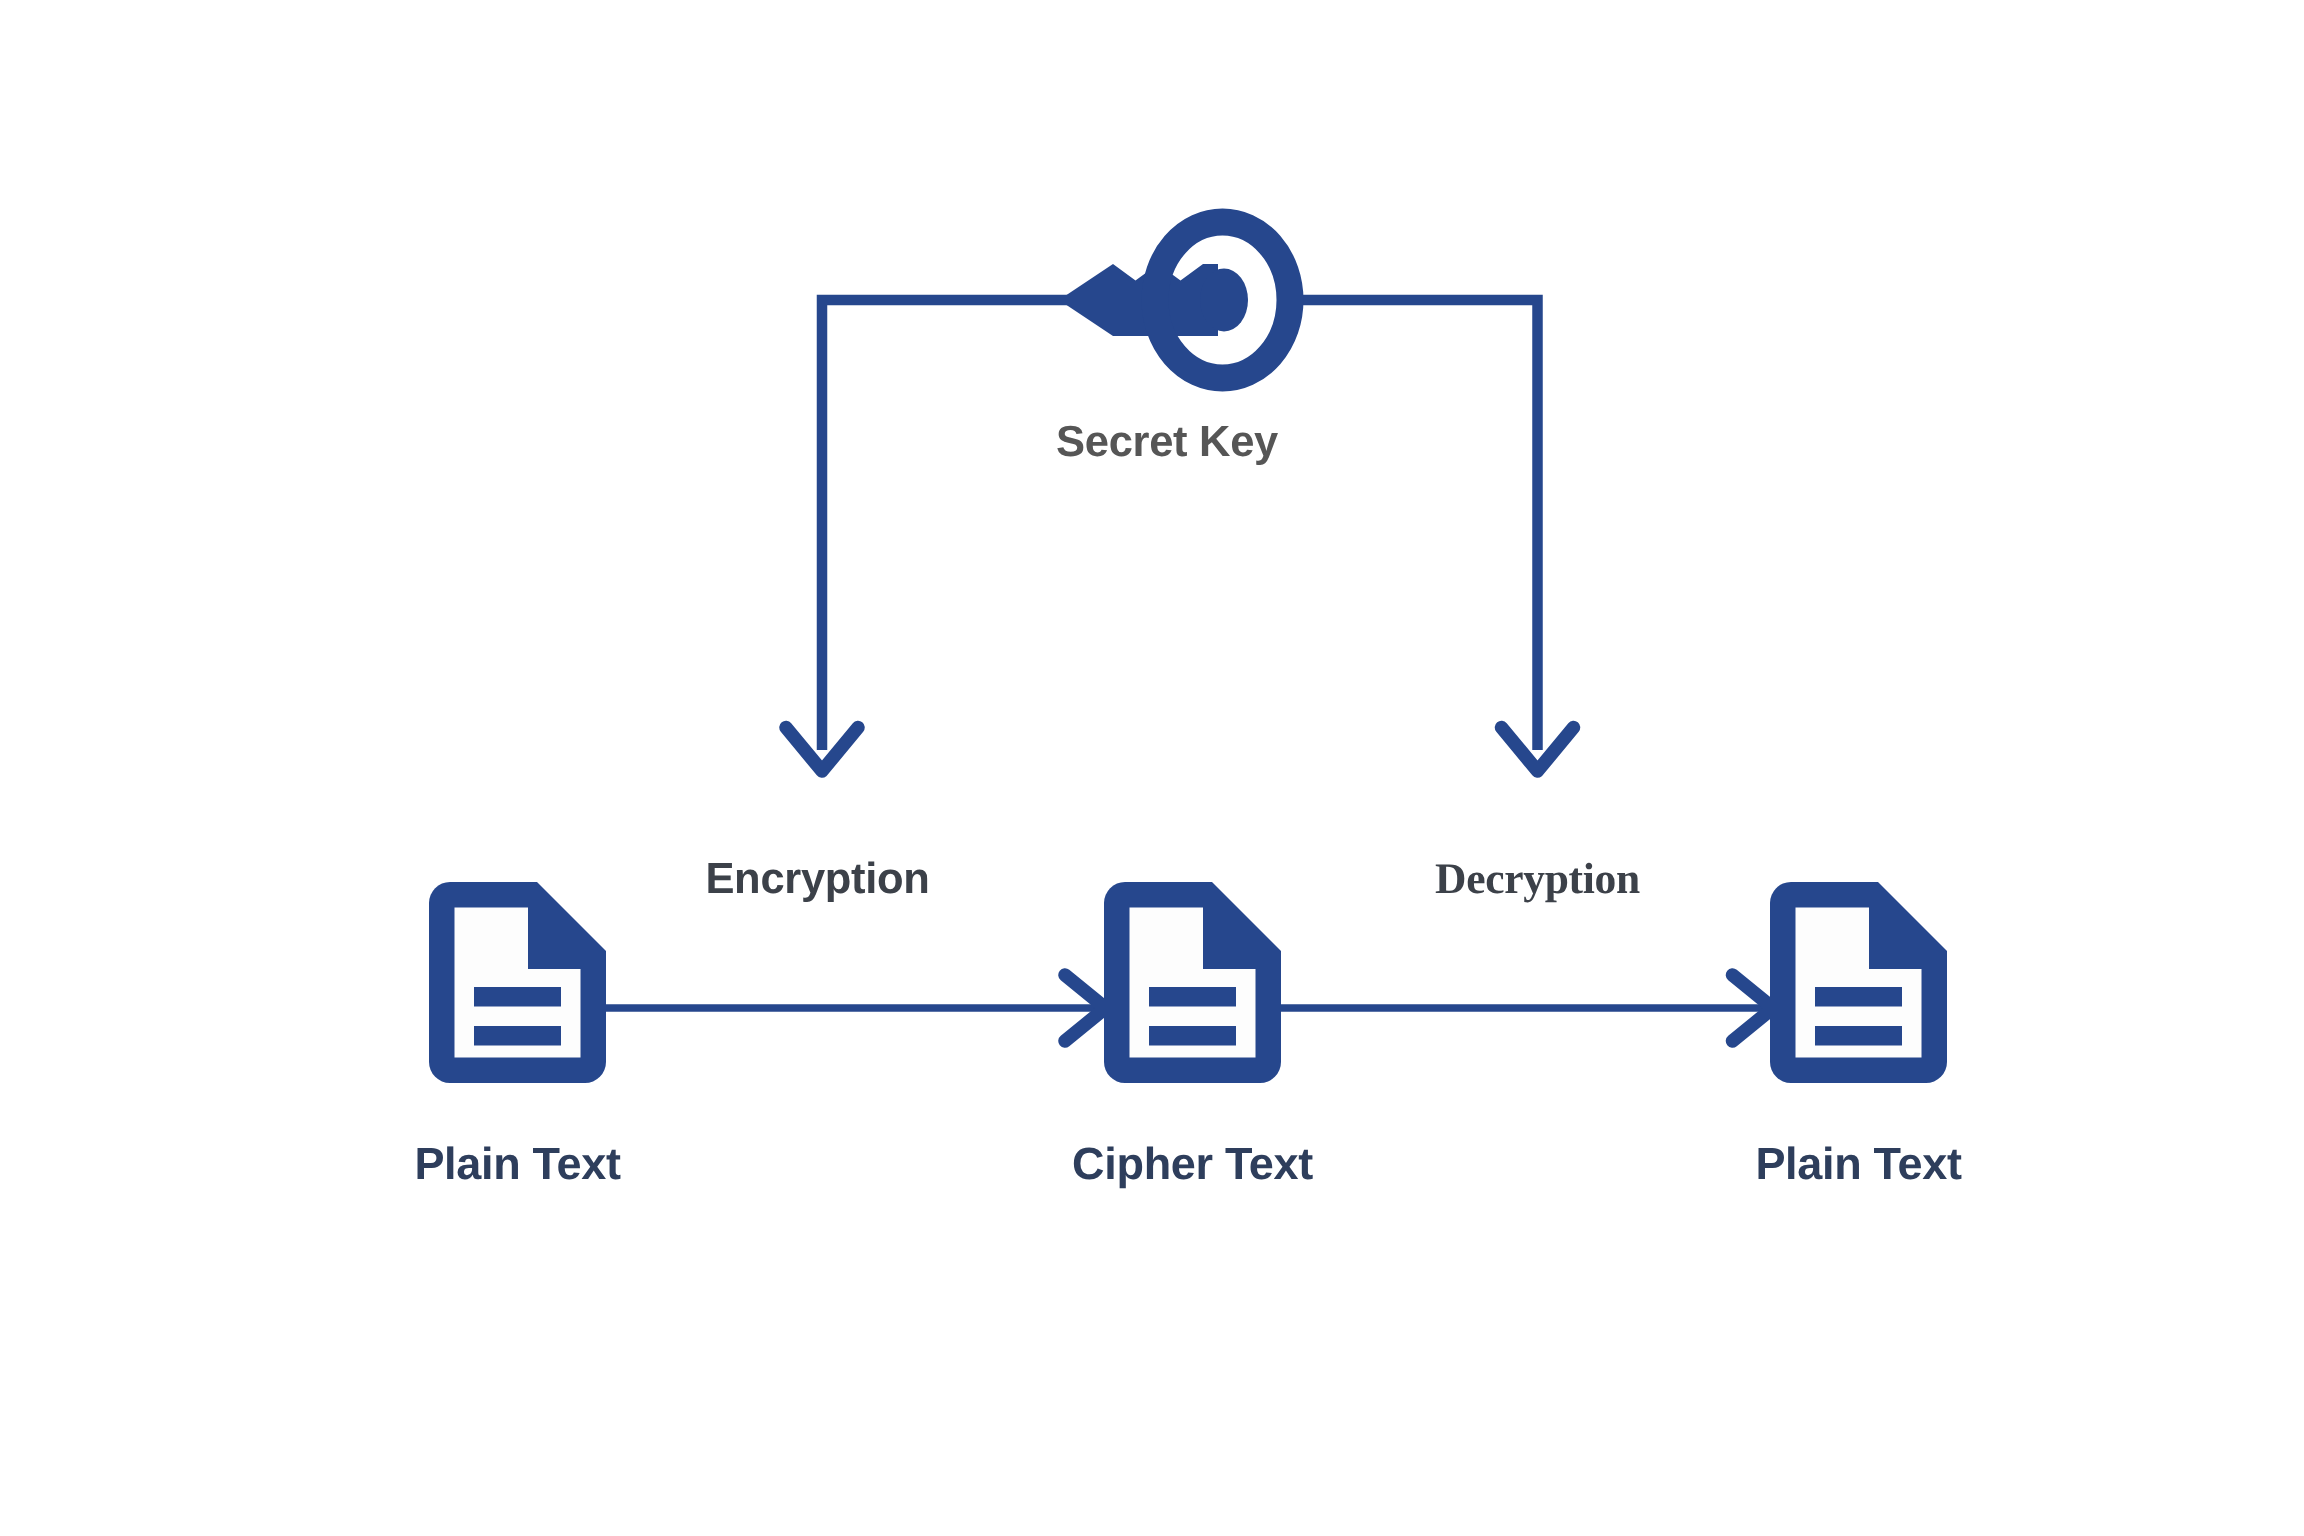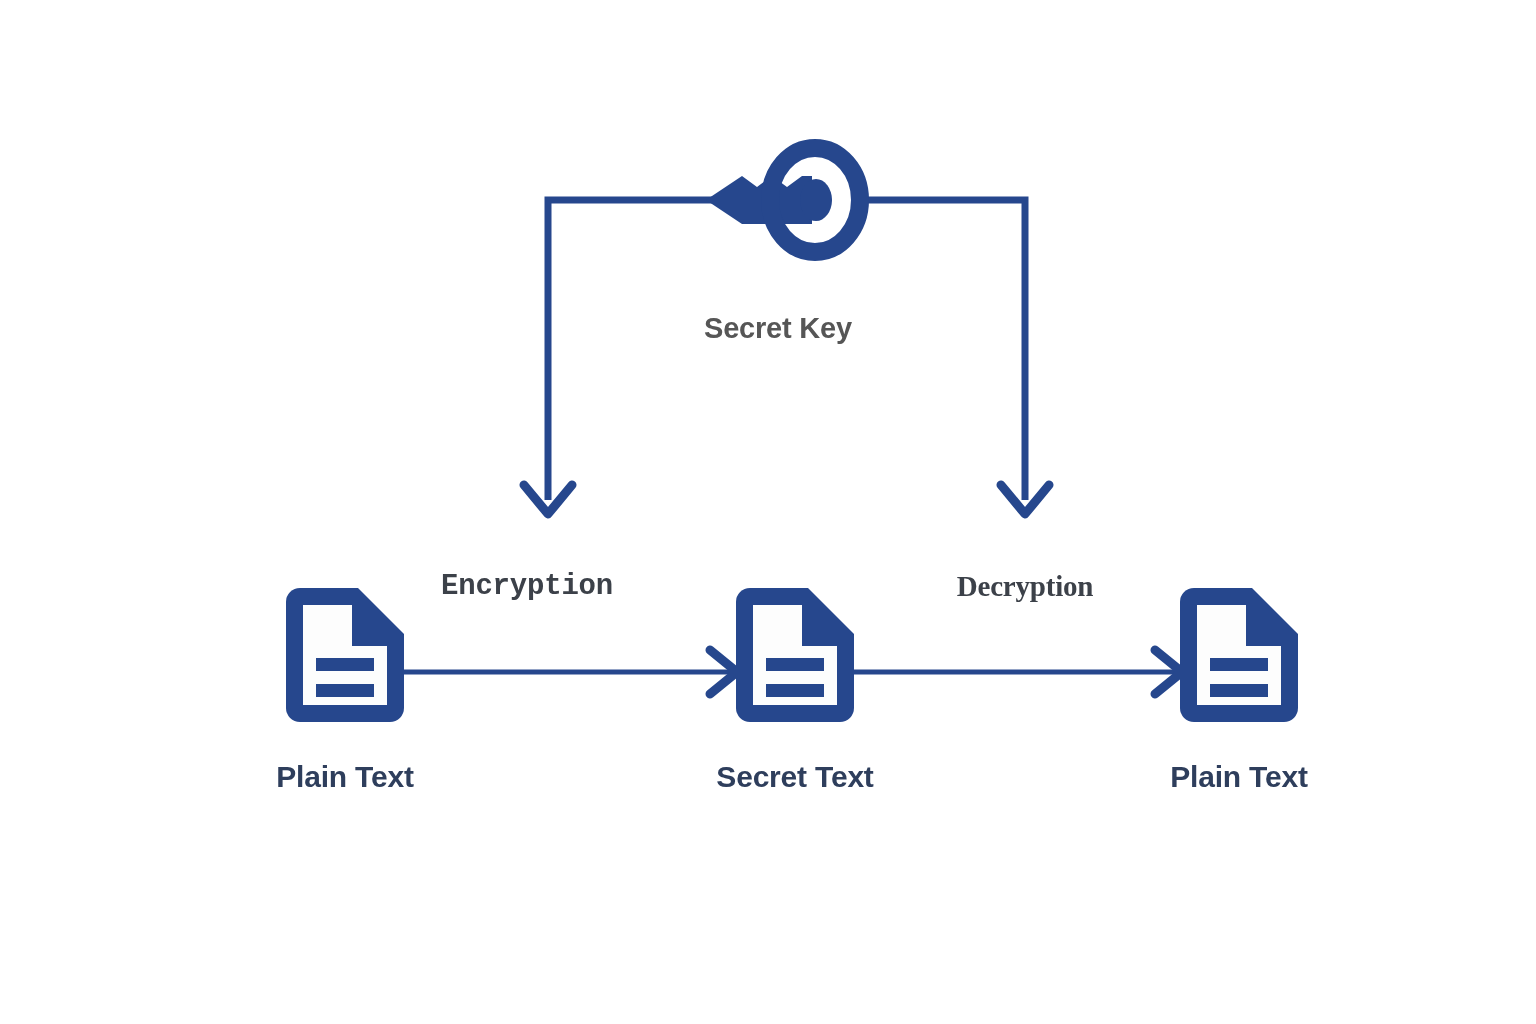--- a/index.html
+++ b/index.html
@@ -151,25 +151,25 @@
                L 1246 646
                L 1281 646
                L 1281 705
                L 1197 705 Z" fill="#fdfdfd"></path>
       <rect x="1210" y="658" width="58" height="13" fill="#26478d"></rect>
       <rect x="1210" y="684" width="58" height="13" fill="#26478d"></rect>
     </g>
 
   </svg>
 
-  <div class="label key-label centered" style="left: 778px; top: 312px;">Secret Key</div>
+  <div class="label key-label centered" style="left: 778px; top: 279px;">Secret Key</div>
 
-  <div class="label process-label centered" style="left: 527px; top: 570px; font-family: Liberation Mono, monospace;">Encryption</div>
+  <div class="label process-label centered" style="left: 545px; top: 570px;">Encryption</div>
 
   <div class="label process-label centered" style="left: 1025px; top: 570px; font-family: Liberation Serif, serif;">Decryption</div>
 
   <div class="label node-label centered" style="left: 345px; top: 760px;">Plain Text</div>
 
-  <div class="label node-label centered" style="left: 795px; top: 760px;">Secret Text</div>
+  <div class="label node-label centered" style="left: 795px; top: 760px;">Cipher Text</div>
 
   <div class="label node-label centered" style="left: 1239px; top: 760px;">Plain Text</div>
 
 </div>
 
 </body></html>

